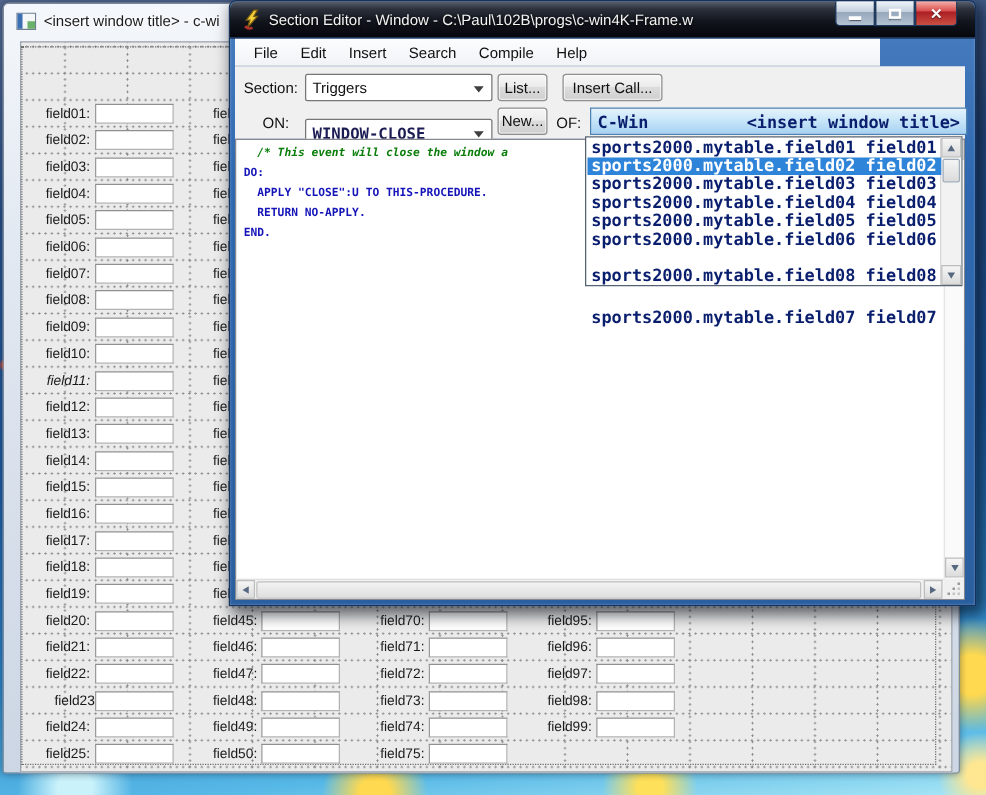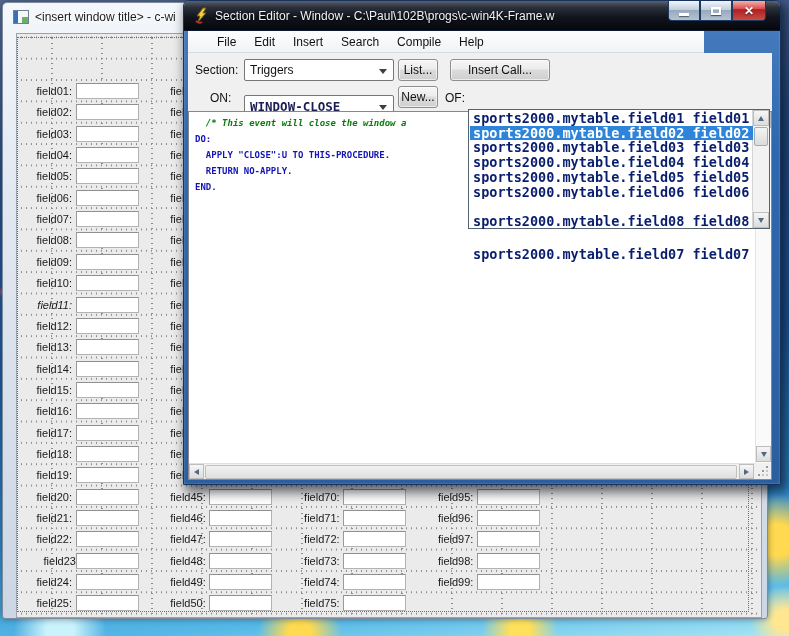--- a/index.html
+++ b/index.html
@@ -60,21 +60,21 @@
   .capbtn.close { width:34px; border-radius:0 0 4px 0;
     background:linear-gradient(180deg,#f5b0ac 0%, #d9504e 40%, #ad1f25 46%, #c94f41 100%); }
   .glyph-min { width:10px; height:3px; background:#fff; margin-top:8px;
     box-shadow:0 1px 1px rgba(0,0,0,.5); }
   .glyph-max { width:10px; height:8px; border:2px solid #fff;
     box-shadow:0 1px 1px rgba(0,0,0,.5); }
   .glyph-x { color:#fff; font-size:12px; font-weight:bold; text-shadow:0 1px 1px rgba(0,0,0,.6); }
 
   .sew-menubar { position:absolute; left:4px; top:30px; width:516px; height:22px;
     background:linear-gradient(180deg,#fcfdfe,#f1f3f6); border-bottom:1px solid #d7dadf;
-    display:flex; align-items:center; padding-left:20px; }
+    display:flex; align-items:center; padding-left:6px; }
   .menu-item { font-size:12px; color:#101010; padding:3px 9px; white-space:nowrap; }
 
   .sew-toolbar { position:absolute; left:4px; top:52px; width:584px; height:58px;
     background:#f0f0f0; }
   .tb-label { position:absolute; font-size:12px; color:#111; white-space:nowrap; }
   .combo { position:absolute; height:22px; background:#fff; border:1px solid #767676;
     border-radius:2px; font-size:12px; color:#111; }
   .combo .cv { position:absolute; left:5px; top:3px; white-space:nowrap; }
   .combo .mono { font-family:"DejaVu Sans Mono", monospace; font-weight:bold;
     font-size:12.5px; color:#1c1c55; top:3px; }
@@ -378,29 +378,33 @@
         <div class="menu-item">Help</div>
       </div>
 
     <div class="sew-toolbar">
       <span class="tb-label" style="left:7px; top:10px;">Section:</span>
       <div class="combo" style="left:56px; top:6px; width:150px;">
         <span class="cv">Triggers</span>
         <span class="dd-arrow"></span>
       </div>
       <div class="w7btn" style="left:210px; top:6px; width:40px;">List...</div>
-      <div class="w7btn" style="left:262px; top:6px; width:100px;">Insert Call...</div>
+      <div class="w7btn" style="left:262px; top:6px; width:80px;">Insert Call...</div>
 
       <span class="tb-label" style="left:22px; top:38px;">ON:</span>
       <div class="combo" style="left:56px; top:42px; width:150px;">
         <span class="cv mono">WINDOW-CLOSE</span>
         <span class="dd-arrow"></span>
       </div>
       <div class="w7btn" style="left:210px; top:33px; width:40px;">New...</div>
       <span class="tb-label" style="left:257px; top:38px;">OF:</span>
+      <div class="of-combo" style="top:33px;">
+        <span class="left-v">C-Win</span>
+        <span class="right-v">&lt;insert window title&gt;</span>
+      </div>
     </div>
 
     <div class="edit-region">
       <div class="code" id="code-pre"><div><span class="plain">  </span><span class="comment">/* This event will close the window a</span></div><div><span class="kw">DO:</span></div><div><span class="kw">  APPLY "CLOSE":U TO THIS-PROCEDURE.</span></div><div><span class="kw">  RETURN NO-APPLY.</span></div><div><span class="kw">END.</span></div></div>
       <div class="vscroll">
         <div class="sbtn" style="left:0; top:0;">
             <span class="tri-up"></span>
           </div>
         <div class="sbtn" style="left:0; top:334px;">
             <span class="tri-dn"></span>

